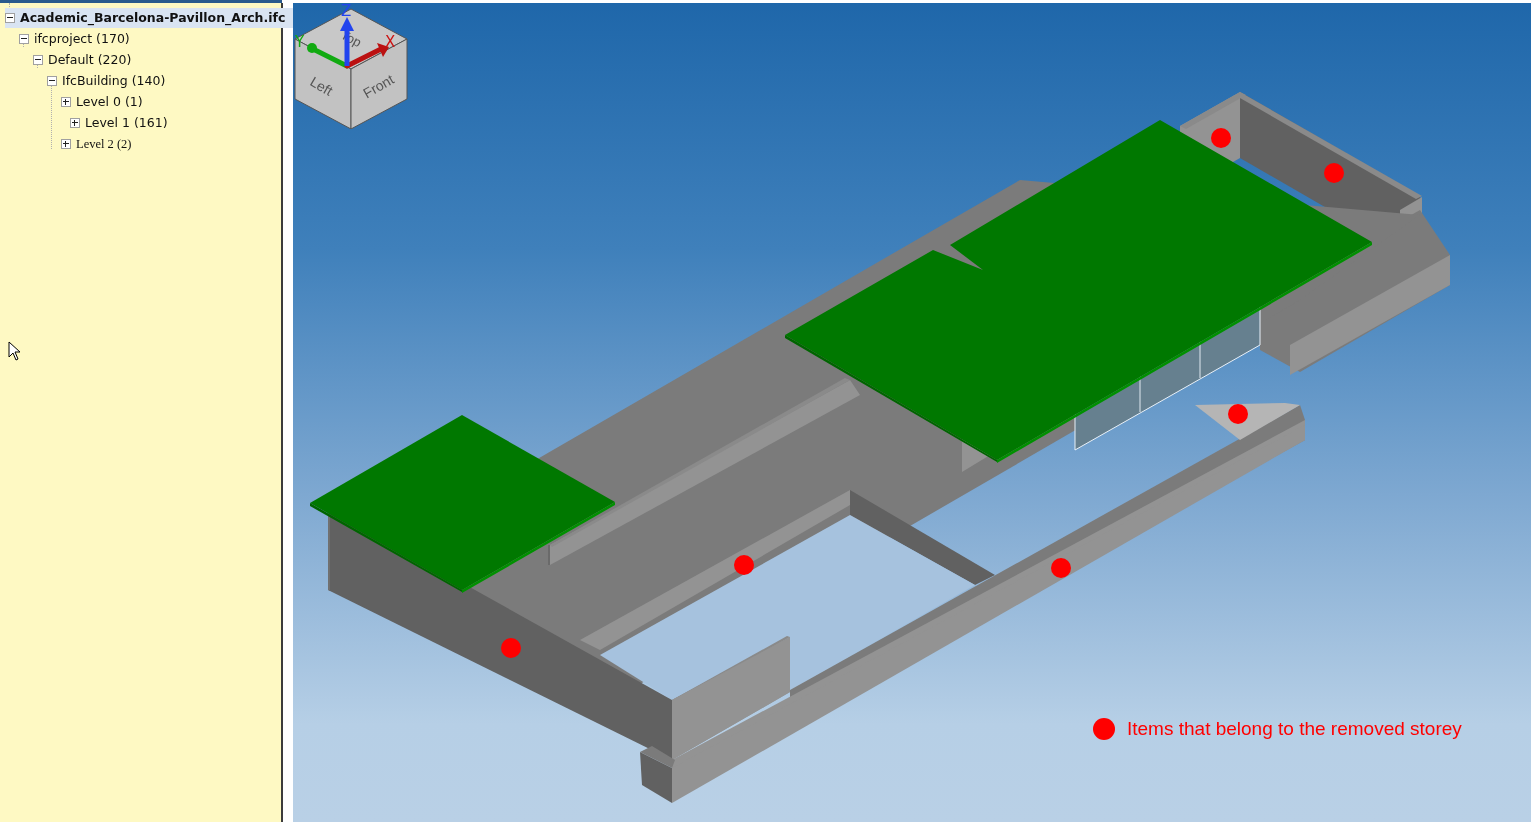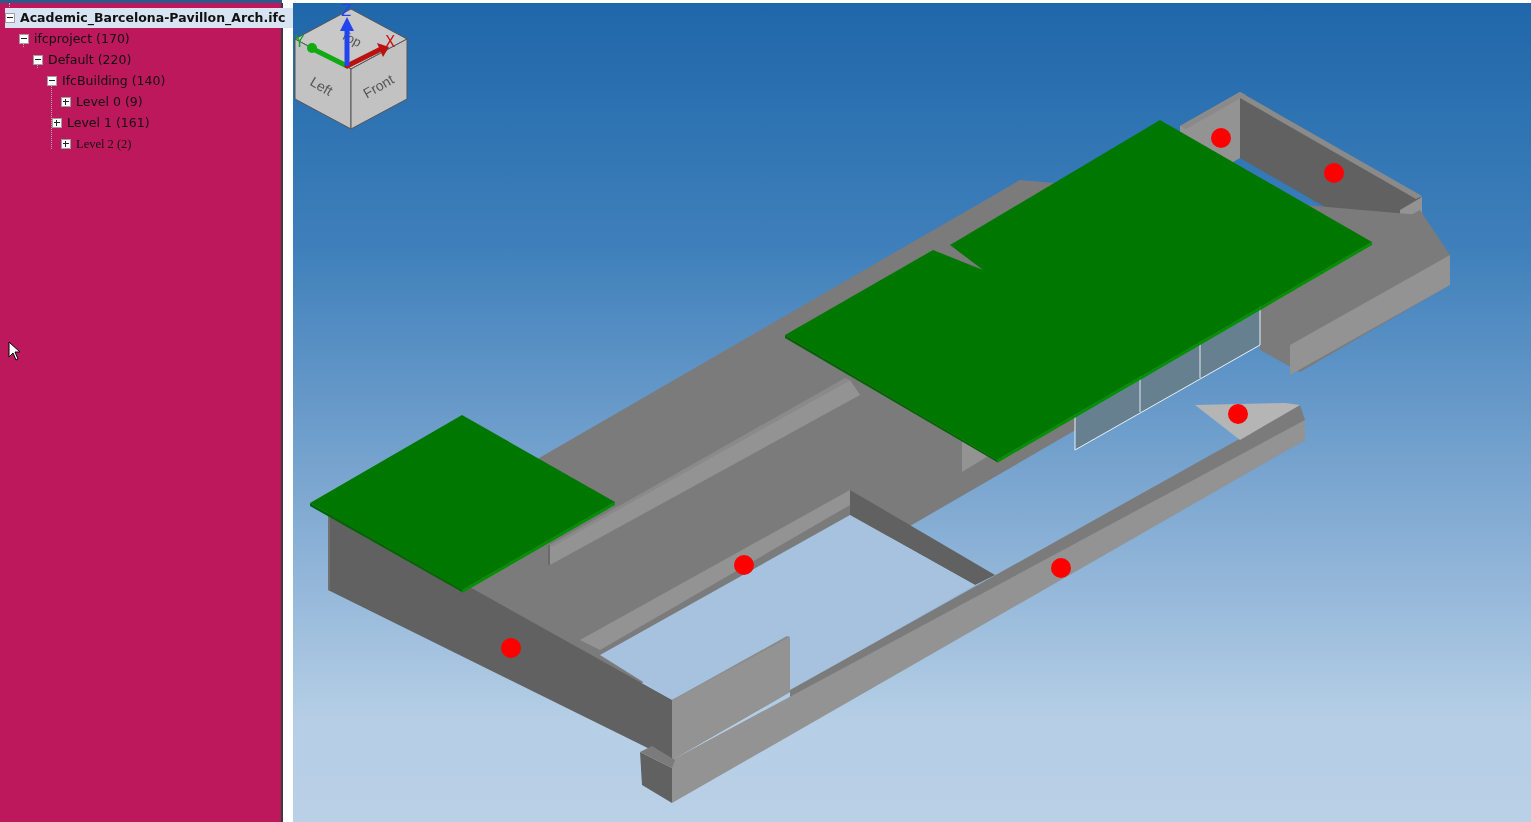--- a/index.html
+++ b/index.html
@@ -1,18 +1,18 @@
 <!DOCTYPE html>
 <html><head>
 <meta charset="utf-8">
 <style>
   html, body { margin:0; padding:0; }
   body { width:1531px; height:822px; position:relative; overflow:hidden; background:#ffffff; font-family:"DejaVu Sans", sans-serif; }
   .top-strip { position:absolute; left:0; top:0; width:282px; height:3px; background:#2a5a8c; }
-  .tree-panel { position:absolute; left:0; top:3px; width:281px; height:819px; background:#be185d; border-right:2px solid #3c3c3c; }
+  .tree-panel { position:absolute; left:0; top:3px; width:281px; height:819px; background:#fef9c3; border-right:2px solid #3c3c3c; }
   .tree-row { position:absolute; height:20px; line-height:20px; font-size:12.5px; color:#111; white-space:nowrap; }
   .tree-row .exp { display:inline-block; width:8px; height:8px; border:1px solid #a0a0a0; background:#fff; position:relative; vertical-align:middle; margin-right:5px; top:-1px; }
   .tree-row .exp::before { content:""; position:absolute; left:1px; top:3px; width:6px; height:1px; background:#222; }
   .tree-row .exp.plus::after { content:""; position:absolute; left:3px; top:1px; width:1px; height:6px; background:#222; }
   .tree-row.root { background:#d9e4f2; font-weight:bold; padding-right:12px; }
   .vline { position:absolute; width:0; border-left:1px dotted #b0b0b0; }
   .cursor { position:absolute; left:8px; top:338px; }
   .viewport { position:absolute; left:293px; top:3px; width:1238px; height:819px;
     background:linear-gradient(to bottom, #1f67aa 0%, #3f80bb 30%, #7ea8d1 60%, #b6cfe6 88%, #b9d0e6 100%); overflow:hidden; }
   .viewport svg { position:absolute; left:0; top:0; }
@@ -39,23 +39,23 @@
   <div class="tree-row" style="left:19px; top:26px;">
     <span class="exp"></span><span>ifcproject (170)</span>
   </div>
   <div class="tree-row" style="left:33px; top:47px;">
     <span class="exp"></span><span>Default (220)</span>
   </div>
   <div class="tree-row" style="left:47px; top:68px;">
     <span class="exp"></span><span>IfcBuilding (140)</span>
   </div>
   <div class="tree-row" style="left:61px; top:89px;">
-    <span class="exp plus"></span><span>Level 0 (9)</span>
+    <span class="exp plus"></span><span>Level 0 (1)</span>
   </div>
-  <div class="tree-row" style="left:52px; top:110px;text-align:center;">
+  <div class="tree-row" style="left:70px; top:110px;text-align:center;">
     <span class="exp plus"></span><span>Level 1 (161)</span>
   </div>
   <div class="tree-row" style="left:61px; top:131px;font-family:Liberation Serif, serif;">
     <span class="exp plus"></span><span>Level 2 (2)</span>
   </div>
 
   <svg class="cursor" width="16" height="22" viewBox="0 0 16 22">
     <path d="M1 1 L1 16 L5 12 L8 19 L10 18 L7 11 L12 11 Z" fill="#fff" stroke="#000" stroke-width="1"></path>
   </svg>
 </div>
@@ -134,13 +134,17 @@
     <circle cx="19" cy="45" r="5" fill="#11aa11"></circle>
     <line x1="54" y1="63" x2="88" y2="46" stroke="#bb1111" stroke-width="5" stroke-linecap="round"></line>
     <polygon points="84,40 96,44 90,54" fill="#bb1111"></polygon>
     <line x1="54" y1="63" x2="54" y2="26" stroke="#2244ee" stroke-width="5"></line>
     <polygon points="47,28 54,14 61,28" fill="#2244ee"></polygon>
     <text x="48" y="13" font-family="DejaVu Sans, sans-serif" font-size="15" fill="#2244ee">Z</text>
     <text x="2" y="44" font-family="DejaVu Sans, sans-serif" font-size="15" fill="#11aa11">Y</text>
     <text x="92" y="44" font-family="DejaVu Sans, sans-serif" font-size="15" fill="#cc1111">X</text>
   </svg>
 
+  <div class="legend">
+    <span class="dot"></span>
+    <span class="text">Items that belong to the removed storey</span>
+  </div>
 </div>
 
 </body></html>

